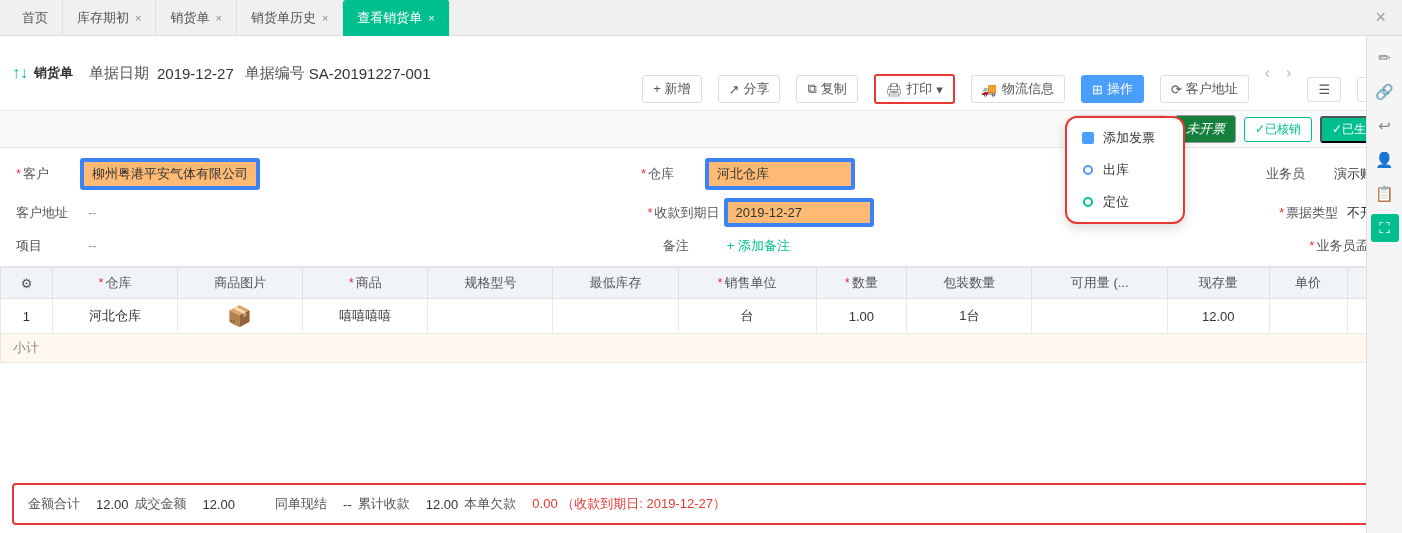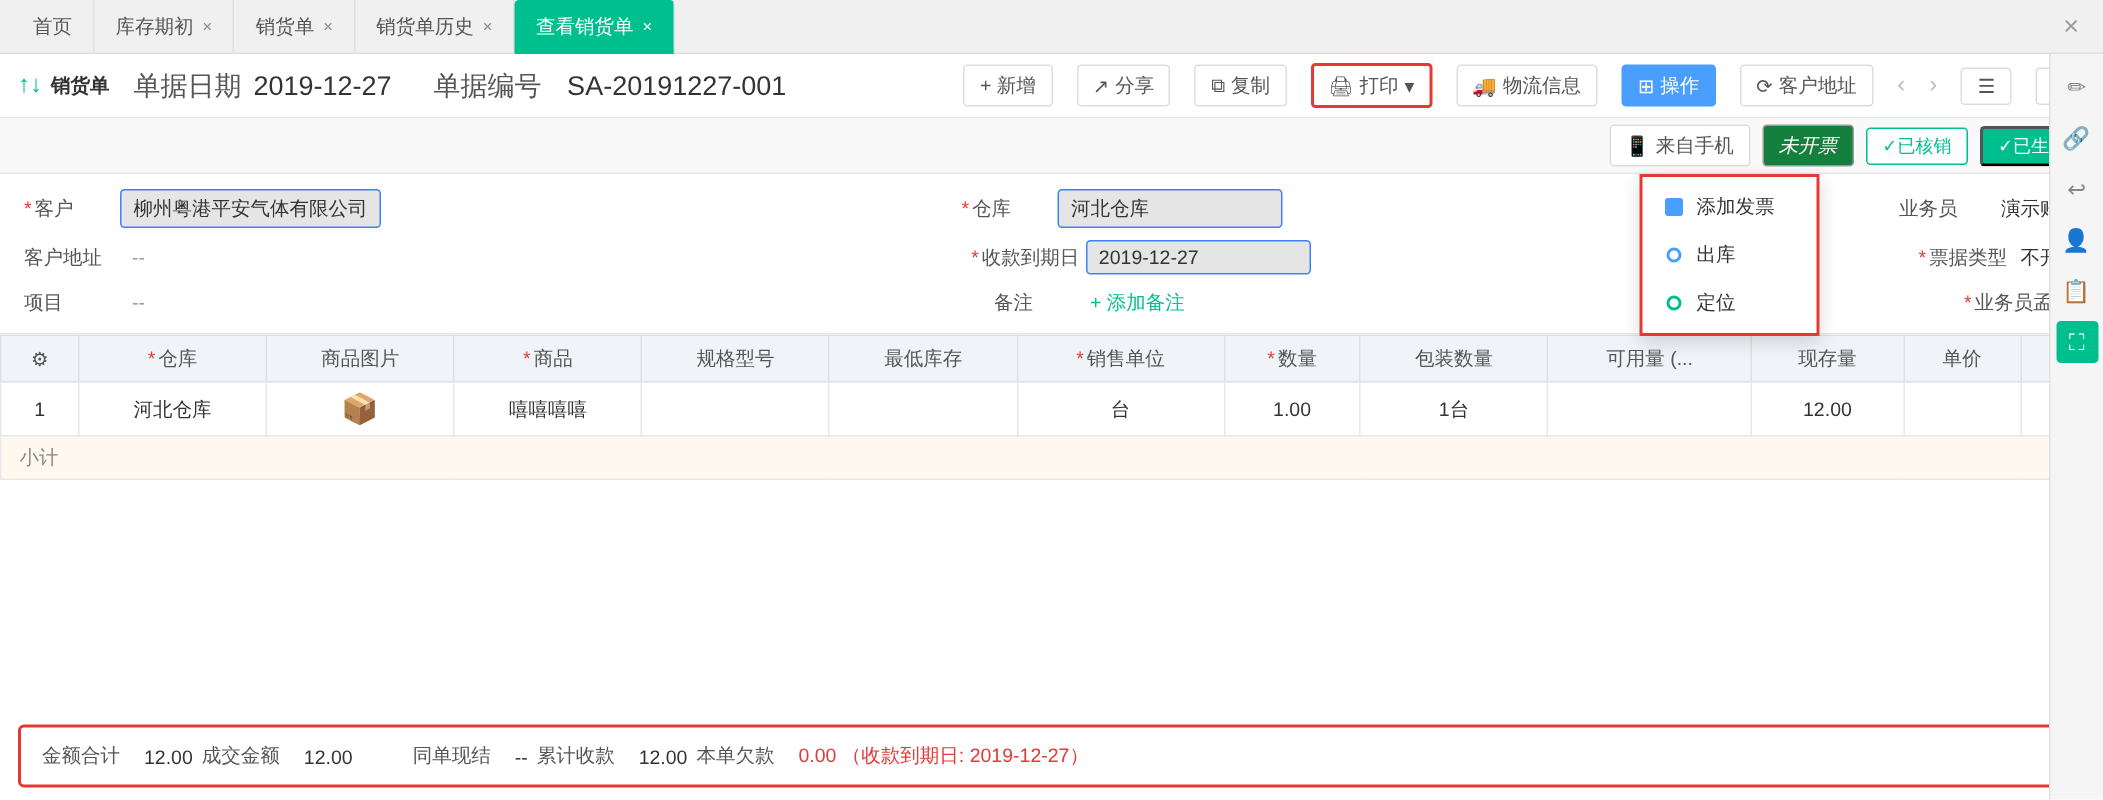--- a/index.html
+++ b/index.html
@@ -59,32 +59,33 @@
       padding: 6px 12px;
       border-bottom: 1px solid #e8e8e8;
       background: #fff;
       gap: 16px;
     }
     .doc-title {
       display: flex; align-items: center; gap: 6px;
       font-size: 13px; color: #333; font-weight: bold;
     }
     .doc-title .icon { color: #00bf8f; font-size: 16px; }
-    .doc-meta { display: flex; align-items: flex-end; gap: 28px; font-size: 18px; color: #555; }
+    .doc-meta { display: flex; align-items: flex-end; gap: 11px; font-size: 15px; color: #555; }
     .doc-meta span { display: flex; align-items: center; gap: 4px; }
     .toolbar-btn {
       display: flex; align-items: center; gap: 4px;
       padding: 4px 10px;
       border: 1px solid #ddd;
       border-radius: 3px;
       cursor: pointer;
       font-size: 13px;
       background: #fff;
       color: #555;
       white-space: nowrap;
+      margin-top: 32px;
     }
     .toolbar-btn.active-op {
       background: #4a9eff;
       color: #fff;
       border-color: #4a9eff;
     }
     .toolbar-btn.print-btn {
       border: 2px solid #e53935;
     }
     .spacer { flex: 1; }
@@ -147,25 +148,25 @@
       min-width: 60px;
     }
     .field-label.required::before {
       content: '*';
       color: #e53935;
       margin-right: 2px;
     }
     .field-value {
       font-size: 13px;
       color: #333;
-      border: 1px solid #3b82f6;
+      border: 4px solid #3b82f6;
       padding: 3px 8px;
       border-radius: 3px;
       min-width: 150px;
-      background: #e5e5e5;
+      background: #fdba74;
     }
     .field-value.dash { color: #999; border: none; background: transparent; }
     .field-right { margin-left: auto; display: flex; align-items: center; gap: 8px; font-size: 13px; }
 
     
     .table-wrap {
       flex: 1;
       overflow: auto;
       border-top: 1px solid #e8e8e8;
     }
@@ -207,24 +208,24 @@
     .bottom-info-col { display: flex; flex-direction: row; gap: 6px; }
     .bi-row { display: flex; gap: 8px; align-items: center; font-size: 13px; }
     .bi-label { color: #555; min-width: 60px; }
     .bi-value { color: #333; }
     .bi-value.red { color: #e53935; }
 
     
     .dropdown-menu {
       position: absolute;
       top: 80px;
-      right: 189px;
+      right: 217px;
       background: #fff;
       border: 2px solid #e53935;
-      border-radius: 0;
+      border-radius: 12px;
       box-shadow: 0 4px 12px rgba(0,0,0,0.15);
       z-index: 100;
       min-width: 120px;
       padding: 4px 0;
     }
     .dropdown-item {
       display: flex; align-items: center; gap: 8px;
       padding: 7px 14px;
       cursor: pointer;
       font-size: 13px;
@@ -296,21 +297,21 @@
         <span class="icon">↑↓</span>
         <span>销货单</span>
       </div>
       <div class="doc-meta">
         <span>
           <span>单据日期</span>
           <span style="color:#333; margin-left:4px;">2019-12-27</span>
         </span>
         <span>
           <span>单据编号</span>
-          <span style="color:#333; margin-left:13px;">SA-20191227-001</span>
+          <span style="color:#333; margin-left:0;">SA-20191227-001</span>
         </span>
       </div>
       <div class="spacer"></div>
 
       <button class="toolbar-btn">
         <span>+ 新增</span>
       </button>
       <button class="toolbar-btn">
         <span>↗</span>
         <span>分享</span>

